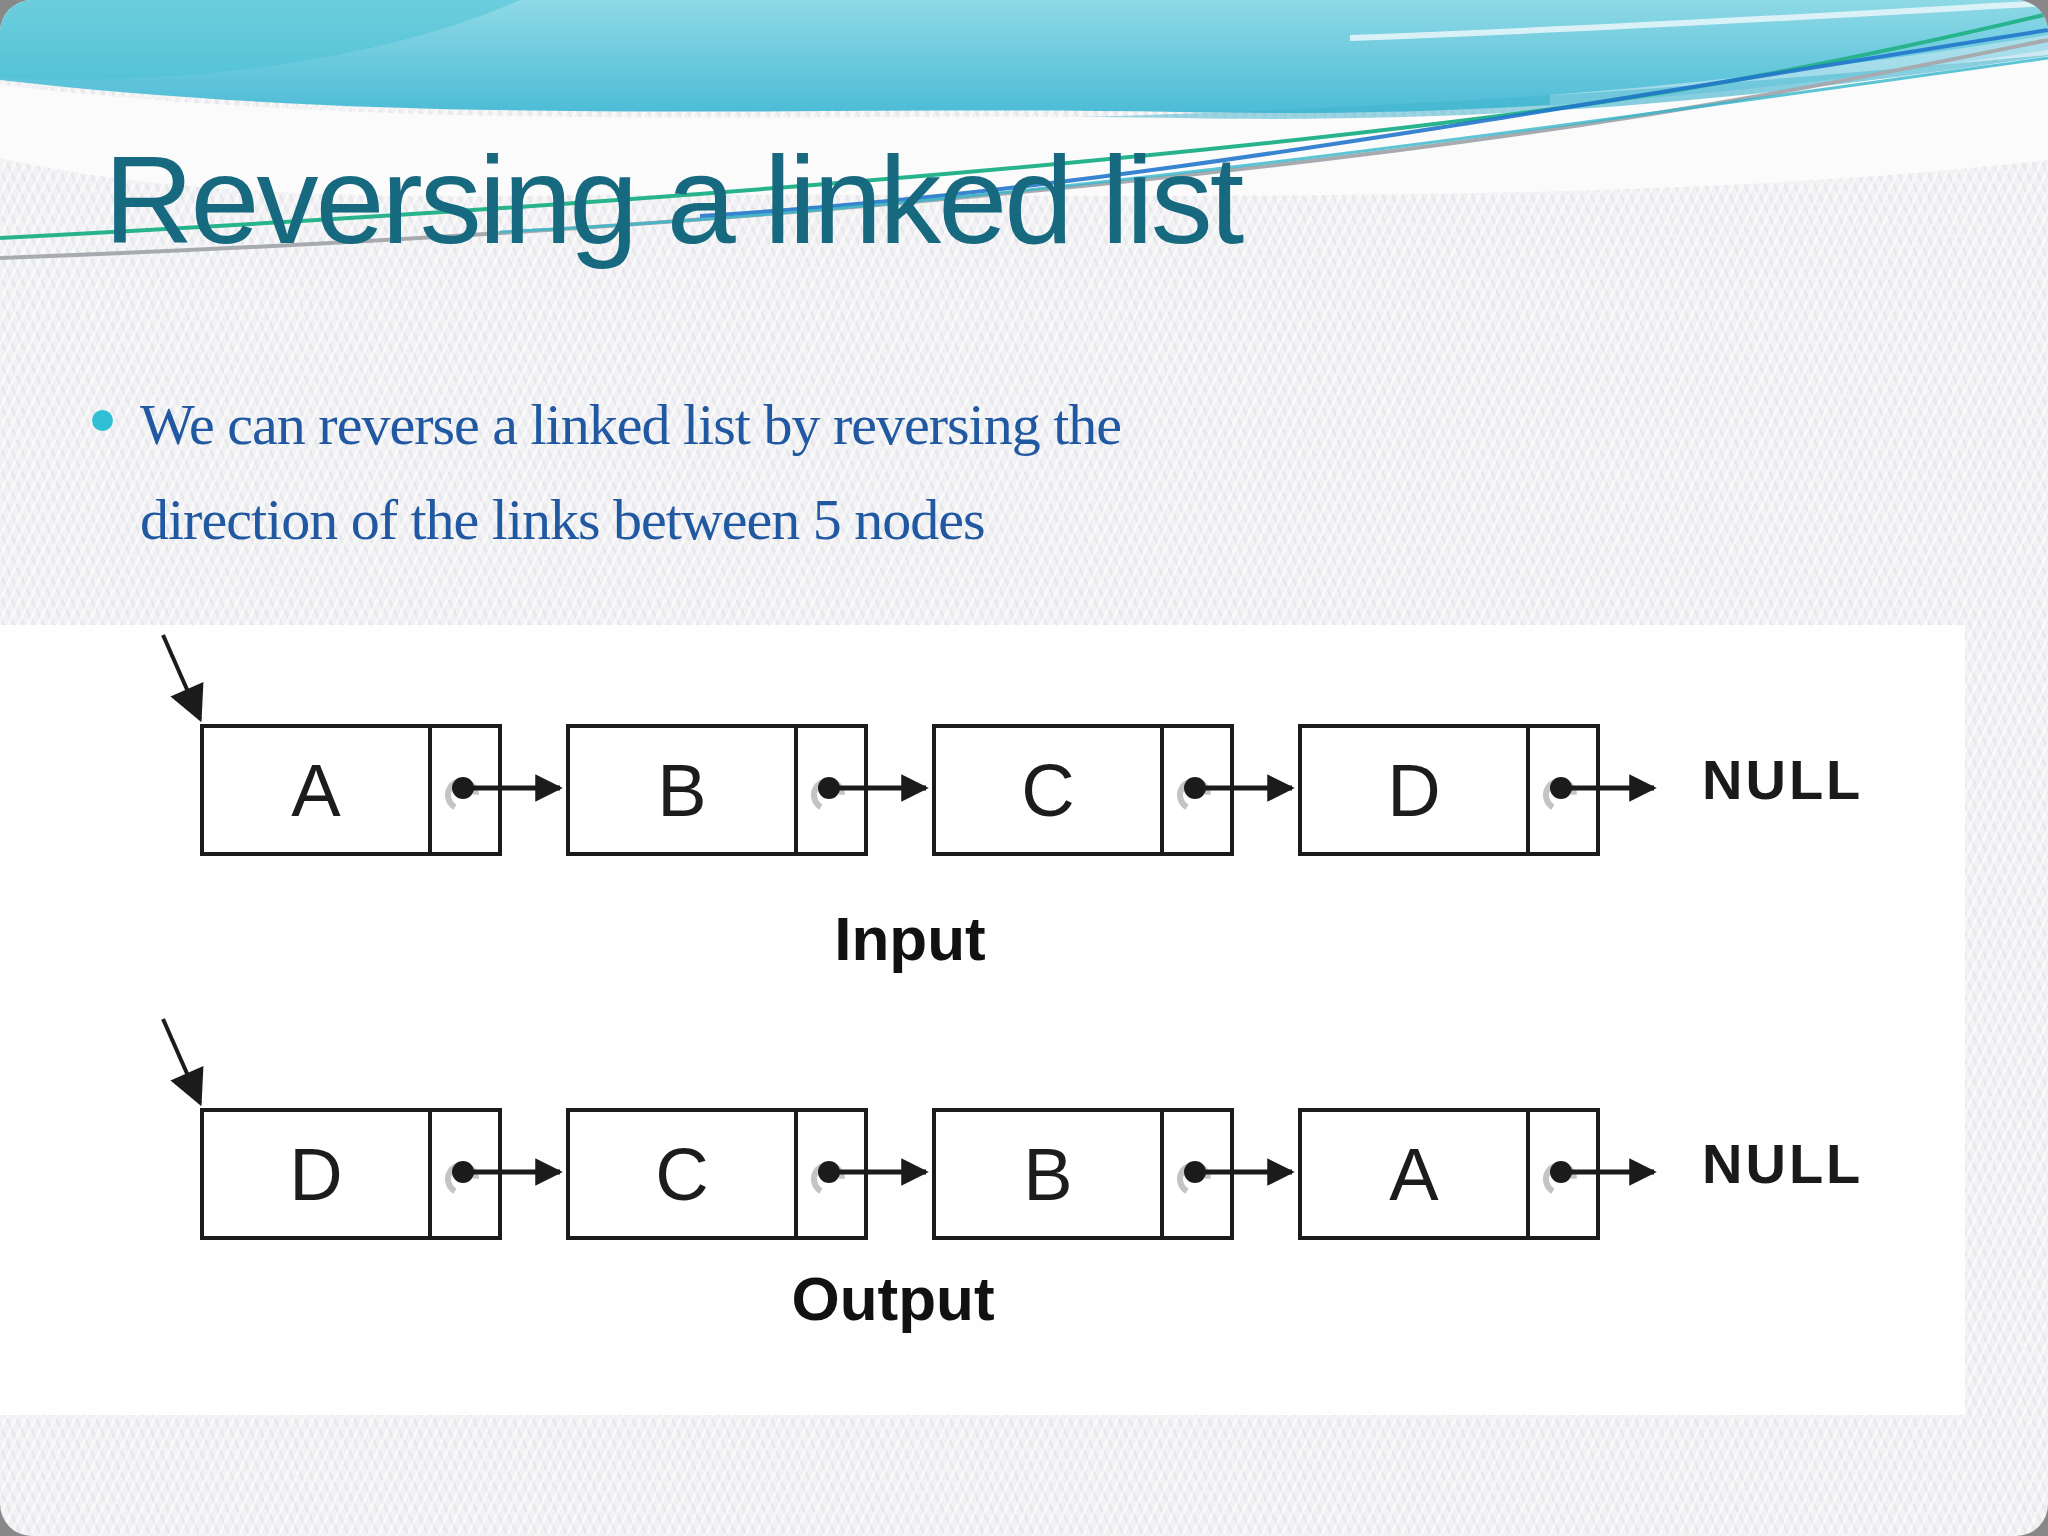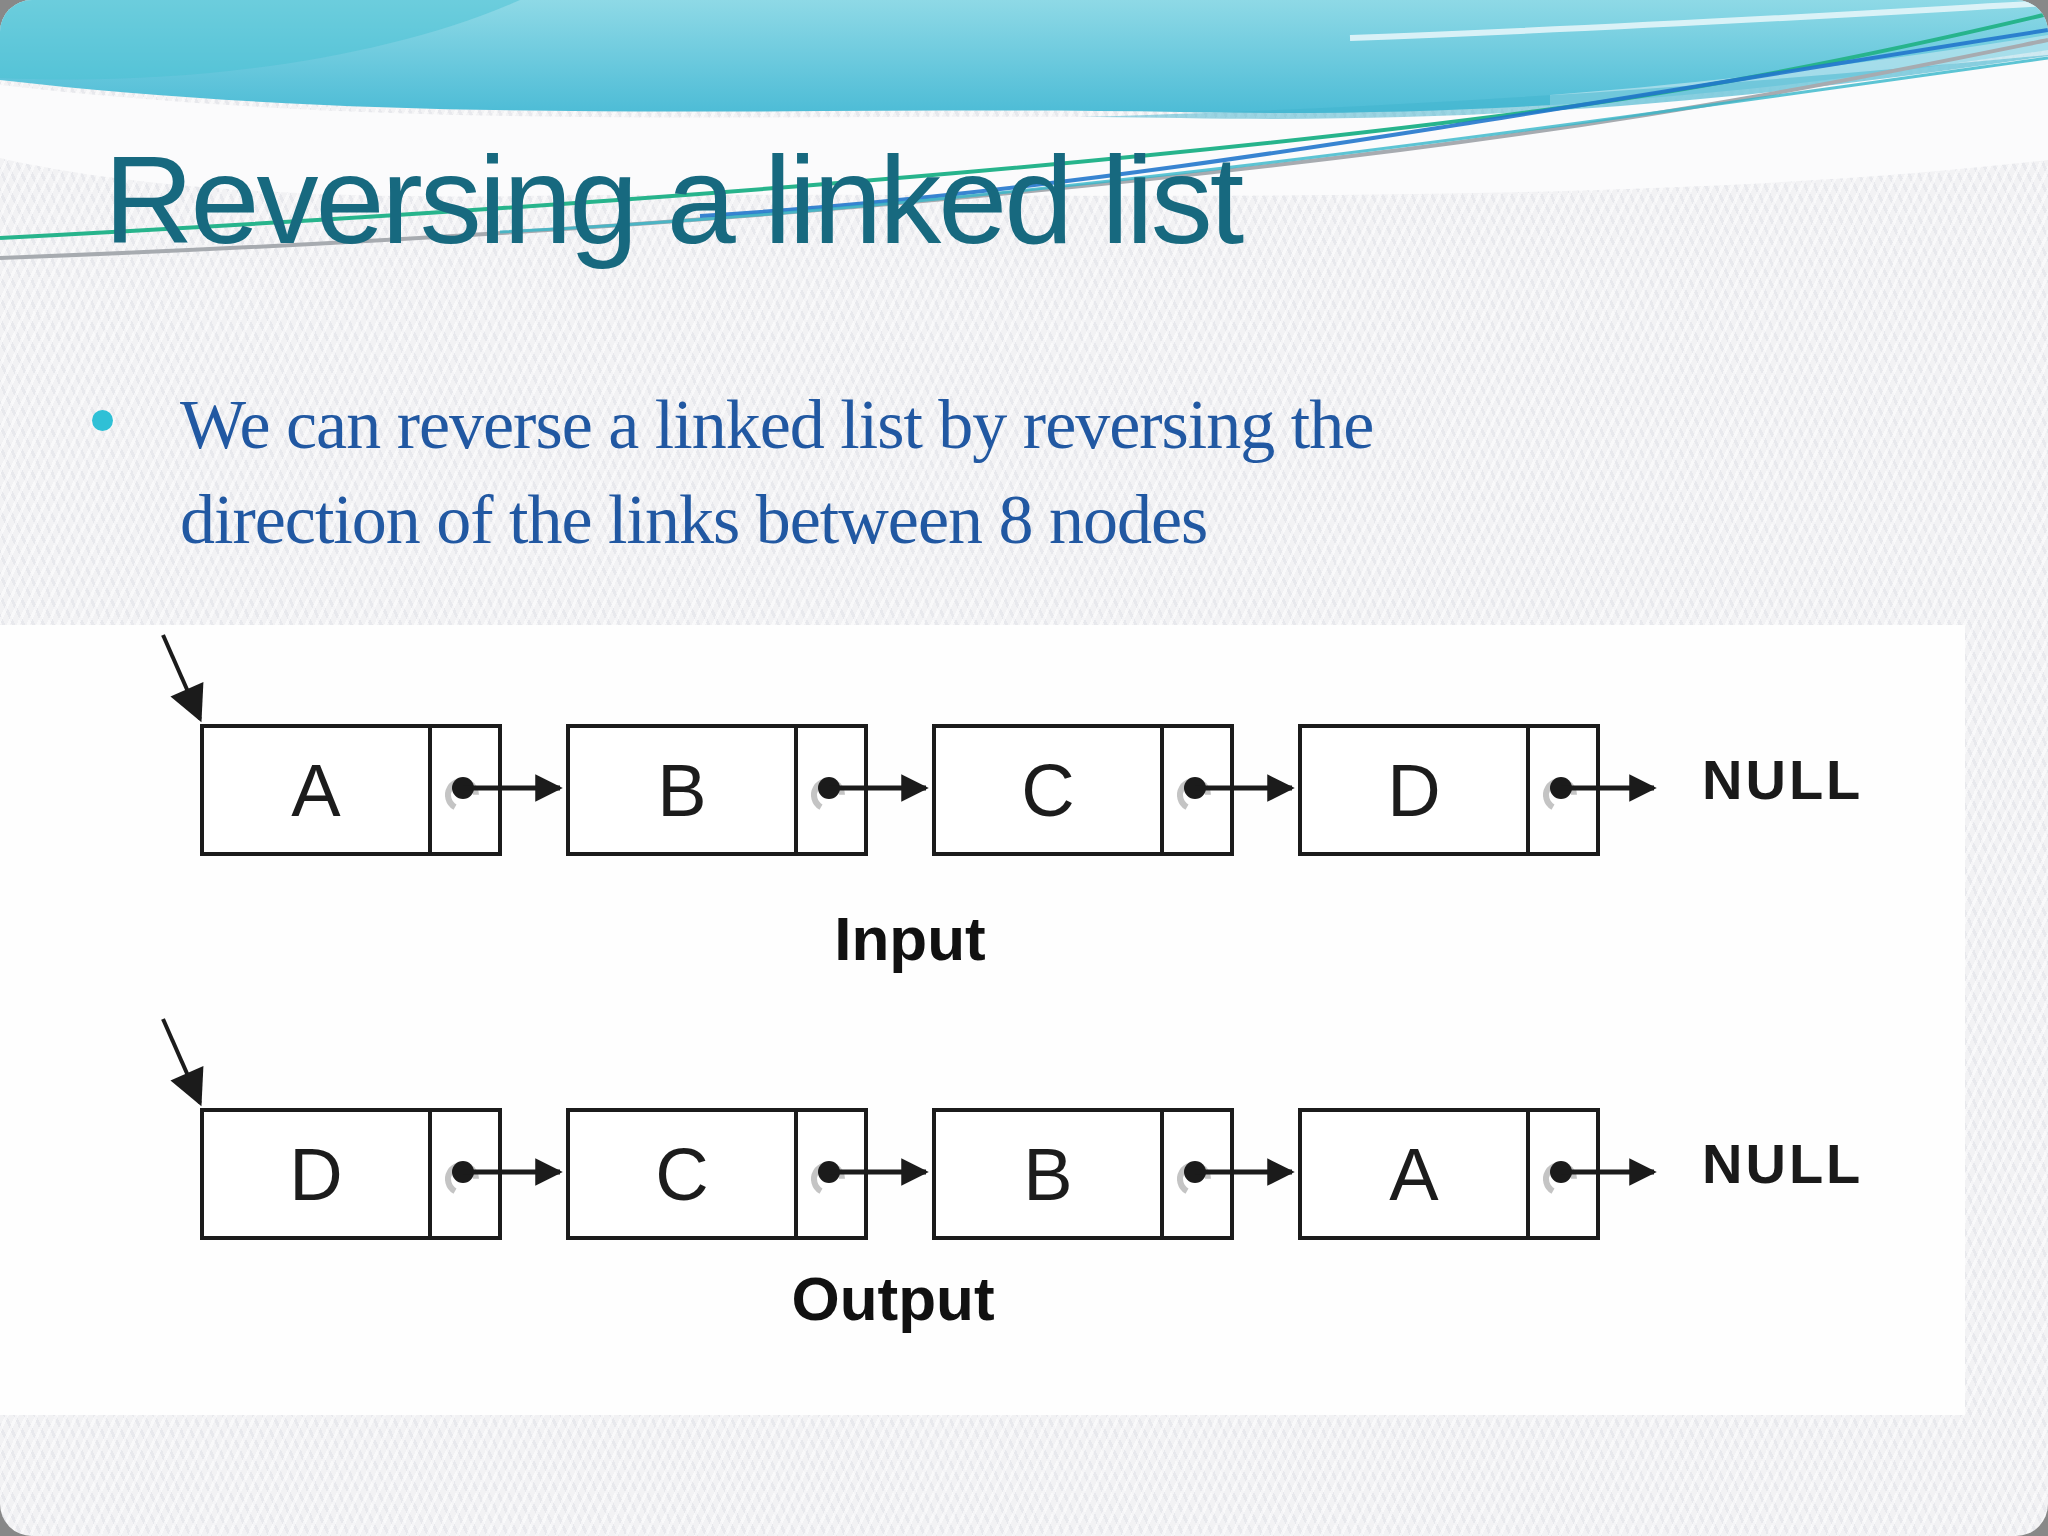--- a/index.html
+++ b/index.html
@@ -20,24 +20,23 @@
     white-space:nowrap;
   }
   .bullet-row{position:absolute;left:0;top:0;width:2048px;}
   .bullet-dot{
     position:absolute;left:92px;top:410px;width:21px;height:21px;border-radius:50%;
     background:var(--accent,#2fc0d6);
   }
   .bullet-text{
     position:absolute;left:140px;top:377px;
     font-family:"Liberation Serif", serif;
-    font-size:70px;line-height:95px;letter-spacing:-1px;
+    font-size:58px;line-height:95px;letter-spacing:-1px;
     color:var(--bullet-color,#2158a2);
     white-space:nowrap;
-    margin-left:40px;
   }
   .figure{
     position:absolute;left:0;top:625px;width:1965px;height:790px;
     background:#fefefe;
   }
   .figure svg{display:block;width:1965px;height:790px;}
   .diagram-letter{font-family:"Liberation Sans",sans-serif;font-size:74px;fill:#1c1c1c;}
   .diagram-null{font-family:"Liberation Sans",sans-serif;font-size:56px;font-weight:bold;letter-spacing:3px;fill:#1a1a1a;}
   .diagram-label{font-family:"Liberation Sans",sans-serif;font-size:62px;font-weight:bold;fill:#111;text-anchor:middle;}
 </style>
@@ -66,21 +65,21 @@
       <path d="M500,232 C1000,207 1520,132 2048,58" stroke="#35b6c9" stroke-width="3" fill="none" opacity="0.8"></path>
     </g>
   </svg>
 
   <div class="title">Reversing a linked list</div>
 
   <div class="bullet-row">
     <span class="bullet-dot"></span>
     <div class="bullet-text">
       <div>We can reverse a linked list by reversing the</div>
-      <div>direction of the links between 8 nodes</div>
+      <div>direction of the links between 5 nodes</div>
     </div>
   </div>
 
   <div class="figure">
     <svg id="diagram" viewBox="0 0 1965 790">
       <defs>
         <marker id="arrowHead" viewBox="0 0 10 10" refX="9" refY="5" markerWidth="6.5" markerHeight="5.5" orient="auto-start-reverse">
           <path d="M0,0 L10,5 L0,10 Z" fill="#1b1b1b"></path>
         </marker>
         <marker id="arrowHeadBig" viewBox="0 0 10 10" refX="9" refY="5" markerWidth="10" markerHeight="9" orient="auto-start-reverse">

